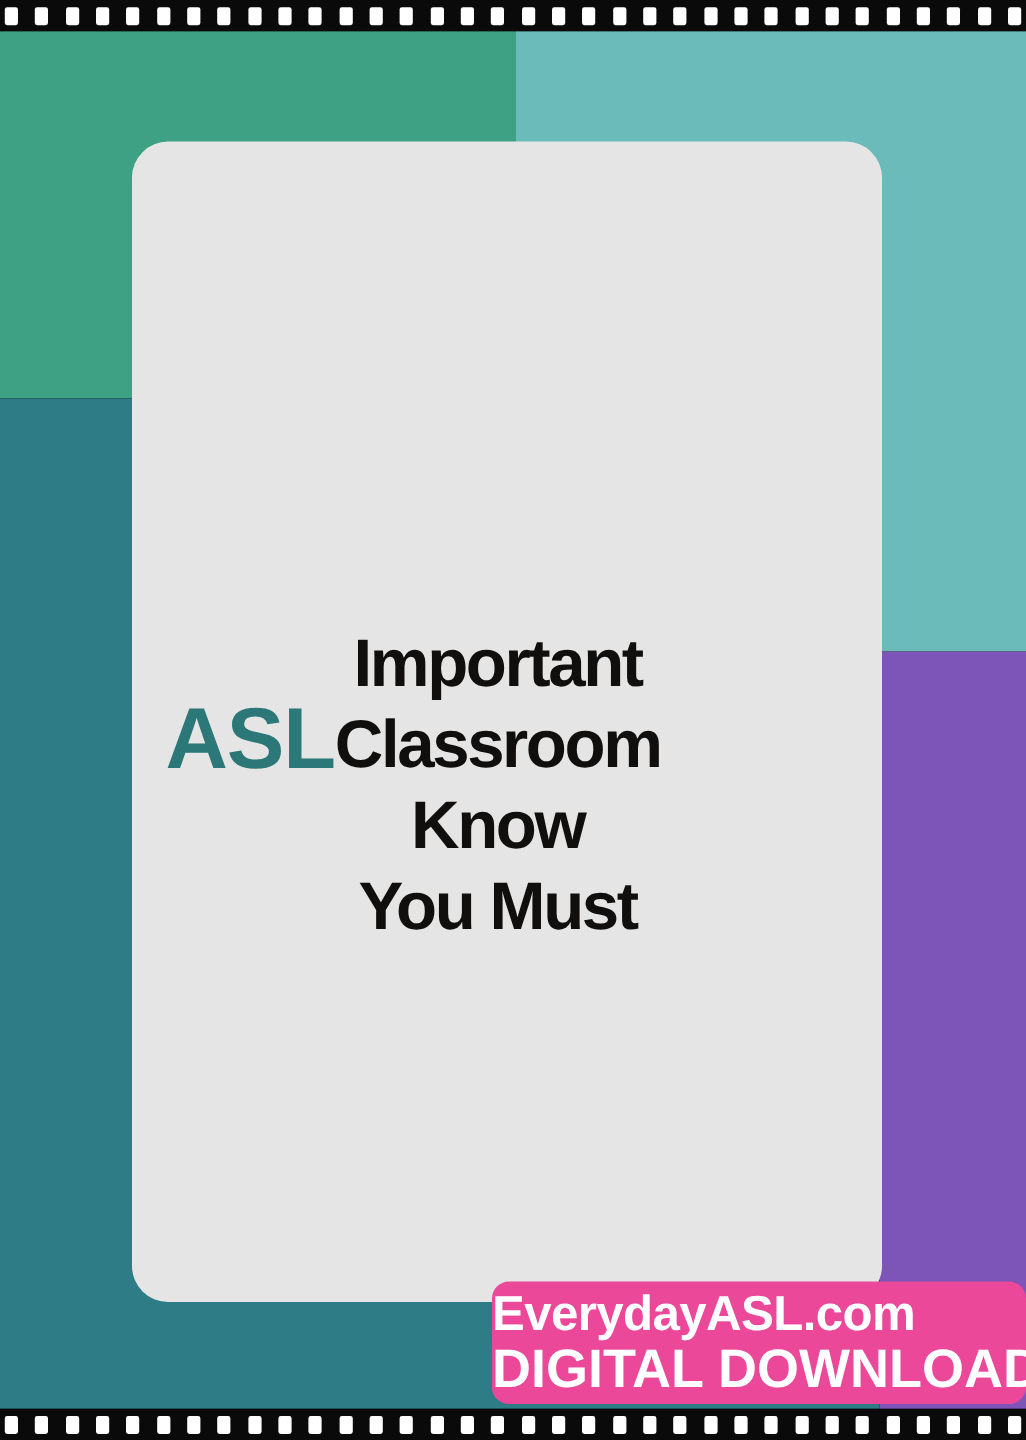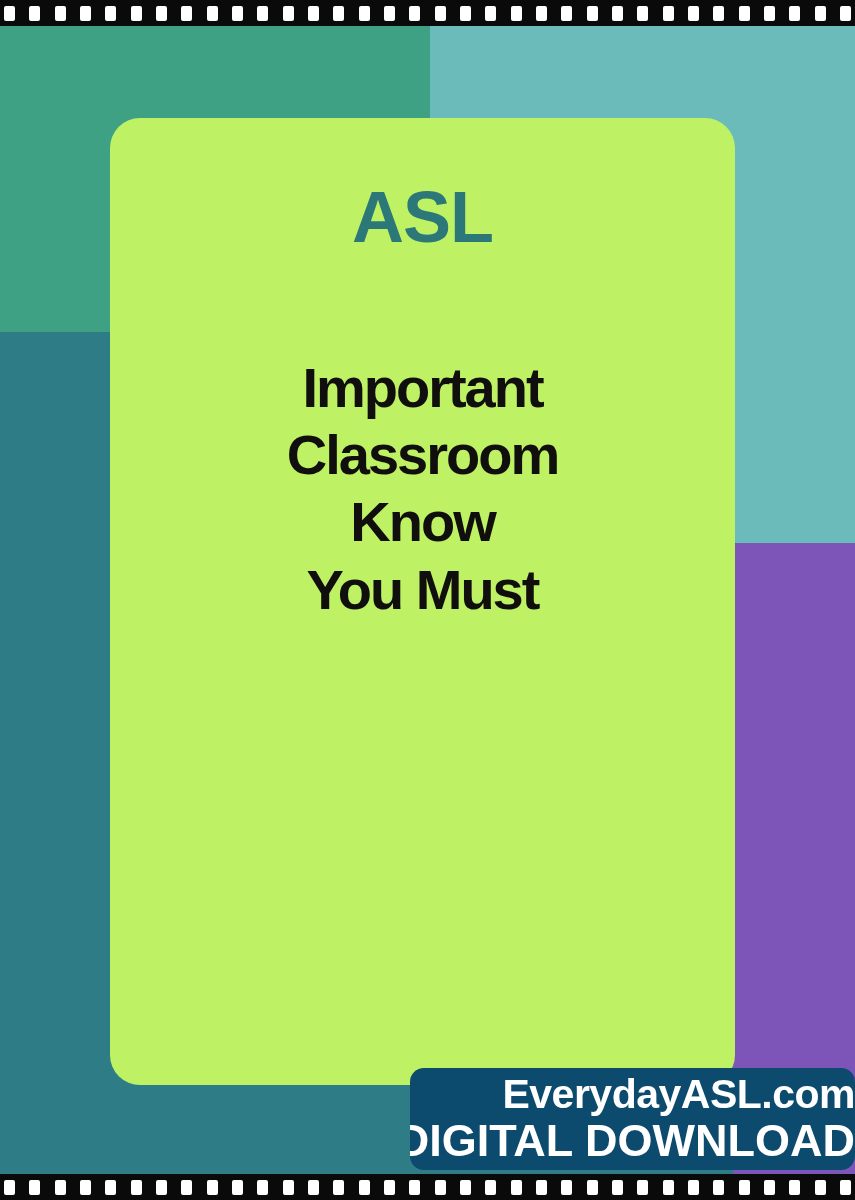--- a/index.html
+++ b/index.html
@@ -56,26 +56,26 @@
     flex: 0 0 auto;
   }
 
   
   .card {
     position: absolute;
     left: 110px;
     top: 118px;
     width: 625px;
     height: 967px;
-    background: #bef264;
+    background: #e5e5e5;
     border-radius: 30px;
     box-sizing: border-box;
     padding: 36px 28px 28px 28px;
     display: flex;
-    flex-direction: column;
+    flex-direction: row;
     align-items: center;
   }
   .card-heading {
     color: #2C7878;
     font-weight: bold;
     font-size: 72px;
     line-height: 1.14;
     text-align: center;
     letter-spacing: -1px;
     margin: 0;
@@ -94,26 +94,26 @@
   }
   .card-body .line { display: block; }
 
   
   .badge {
     position: absolute;
     left: 410px;
     top: 1068px;
     width: 445px;
     height: 102px;
-    background: #0c4a6e;
+    background: #ec4899;
     border-radius: 14px;
     box-sizing: border-box;
     display: flex;
     flex-direction: column;
-    align-items: flex-end;
+    align-items: flex-start;
     justify-content: center;
     overflow: hidden;
   }
   .badge-line1 {
     color: #FFFFFF;
     font-weight: bold;
     font-size: 41px;
     line-height: 1.02;
     letter-spacing: -0.5px;
     white-space: nowrap;

